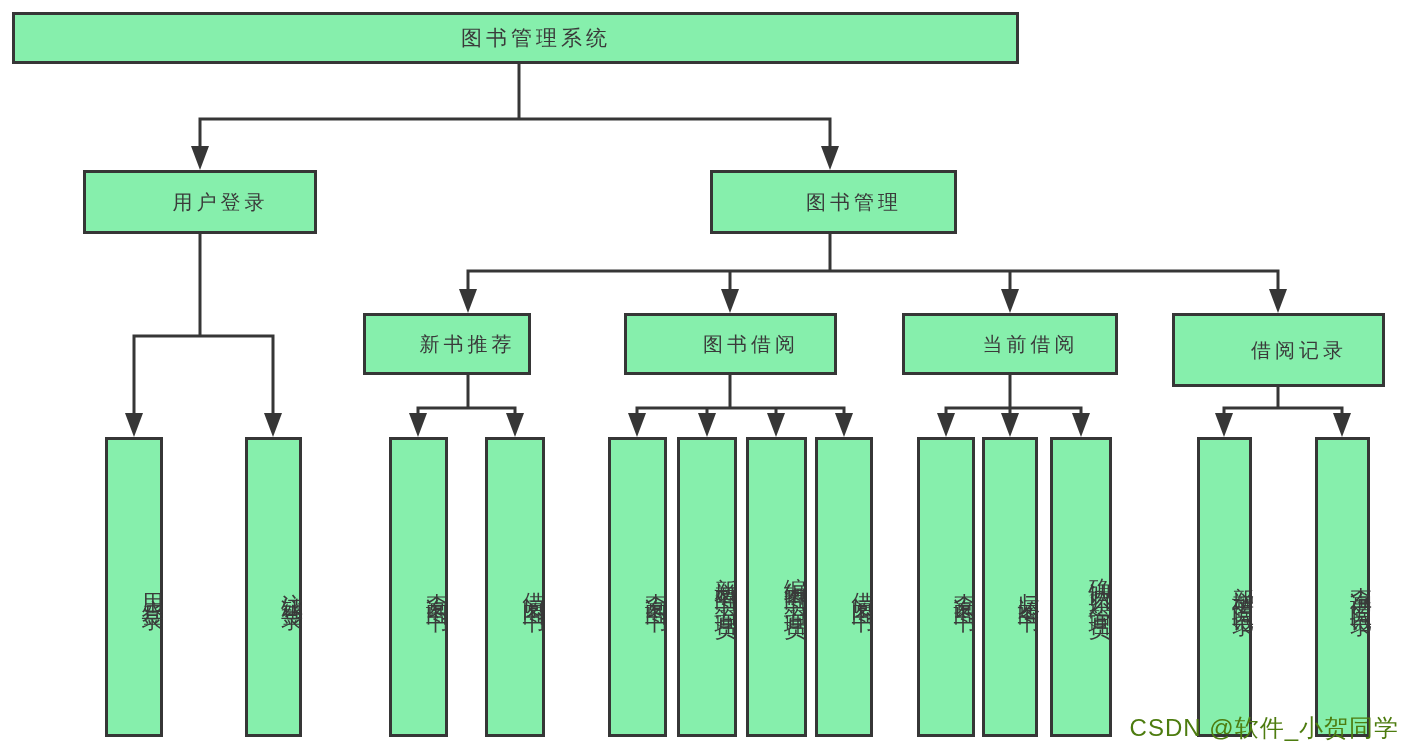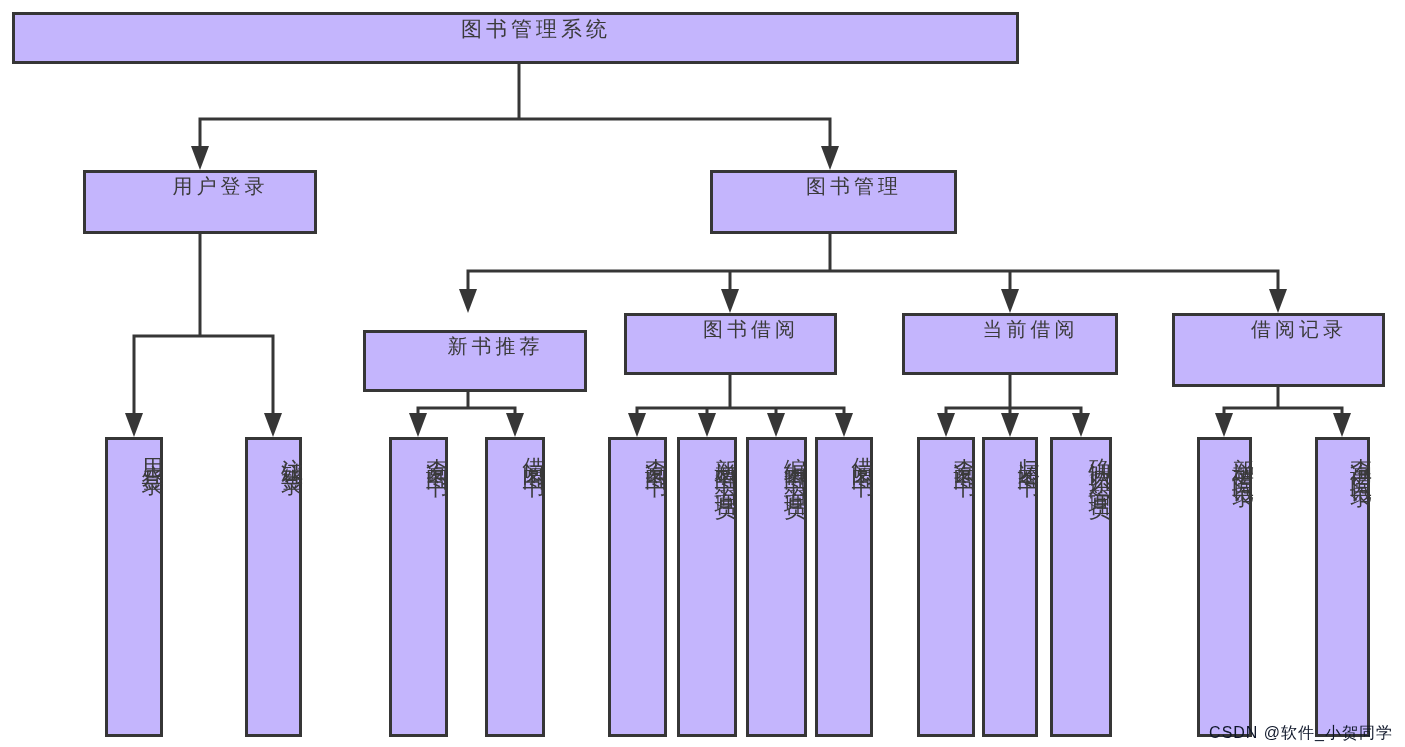--- a/index.html
+++ b/index.html
@@ -4,34 +4,34 @@
 <title>diagram</title>
 <style>
   html,body { margin:0; padding:0; background:#ffffff; }
   .canvas {
     position:relative; width:1405px; height:747px; background:#ffffff;
     font-family:"Liberation Sans","DejaVu Sans",sans-serif; overflow:hidden;
   }
   svg.connectors { position:absolute; left:0; top:0; width:1405px; height:747px; }
   .node {
     position:absolute; box-sizing:border-box; border:3px solid #363636;
-    background:#c4b5fd; display:flex; align-items:flex-start; justify-content:center;
+    background:#86efac; display:flex; align-items:center; justify-content:center;
     color:#3a3a3a;
     padding-left:37px;
   }
   .hnode { font-size:20px; letter-spacing:4px; white-space:nowrap; }
   .hnode.root { font-size:21px; }
   .hnode span { transform:translateX(2px); } 
   .vnode span {
     writing-mode:vertical-rl; text-orientation:mixed;
     font-size:22px; letter-spacing:6px; line-height:1;
   }
   .watermark {
-    position:absolute; right:12px; bottom:3px;
-    font-size:16px; color:#0f172a; letter-spacing:1px; white-space:nowrap;
+    position:absolute; right:6px; bottom:3px;
+    font-size:24px; color:#4d7c0f; letter-spacing:1px; white-space:nowrap;
   }
 </style>
 </head>
 <body>
 
 <div class="canvas">
 
   <svg class="connectors" viewBox="0 0 1405 747" fill="none" stroke="#363636" stroke-width="3">
 
     <path d="M519 64 V119"></path>
@@ -84,21 +84,21 @@
     <span>图书管理系统</span>
   </div>
 
   <div class="node hnode" style="left:83px;top:170px;width:234px;height:64px">
     <span>用户登录</span>
   </div>
   <div class="node hnode" style="left:710px;top:170px;width:247px;height:64px">
     <span>图书管理</span>
   </div>
 
-  <div class="node hnode" style="left:363px;top:330px;width:224px;height:62px">
+  <div class="node hnode" style="left:363px;top:313px;width:168px;height:62px">
     <span>新书推荐</span>
   </div>
   <div class="node hnode" style="left:902px;top:313px;width:216px;height:62px">
     <span>当前借阅</span>
   </div>
   <div class="node hnode" style="left:624px;top:313px;width:213px;height:62px">
     <span>图书借阅</span>
   </div>
   <div class="node hnode" style="left:1172px;top:313px;width:213px;height:74px">
     <span>借阅记录</span>

